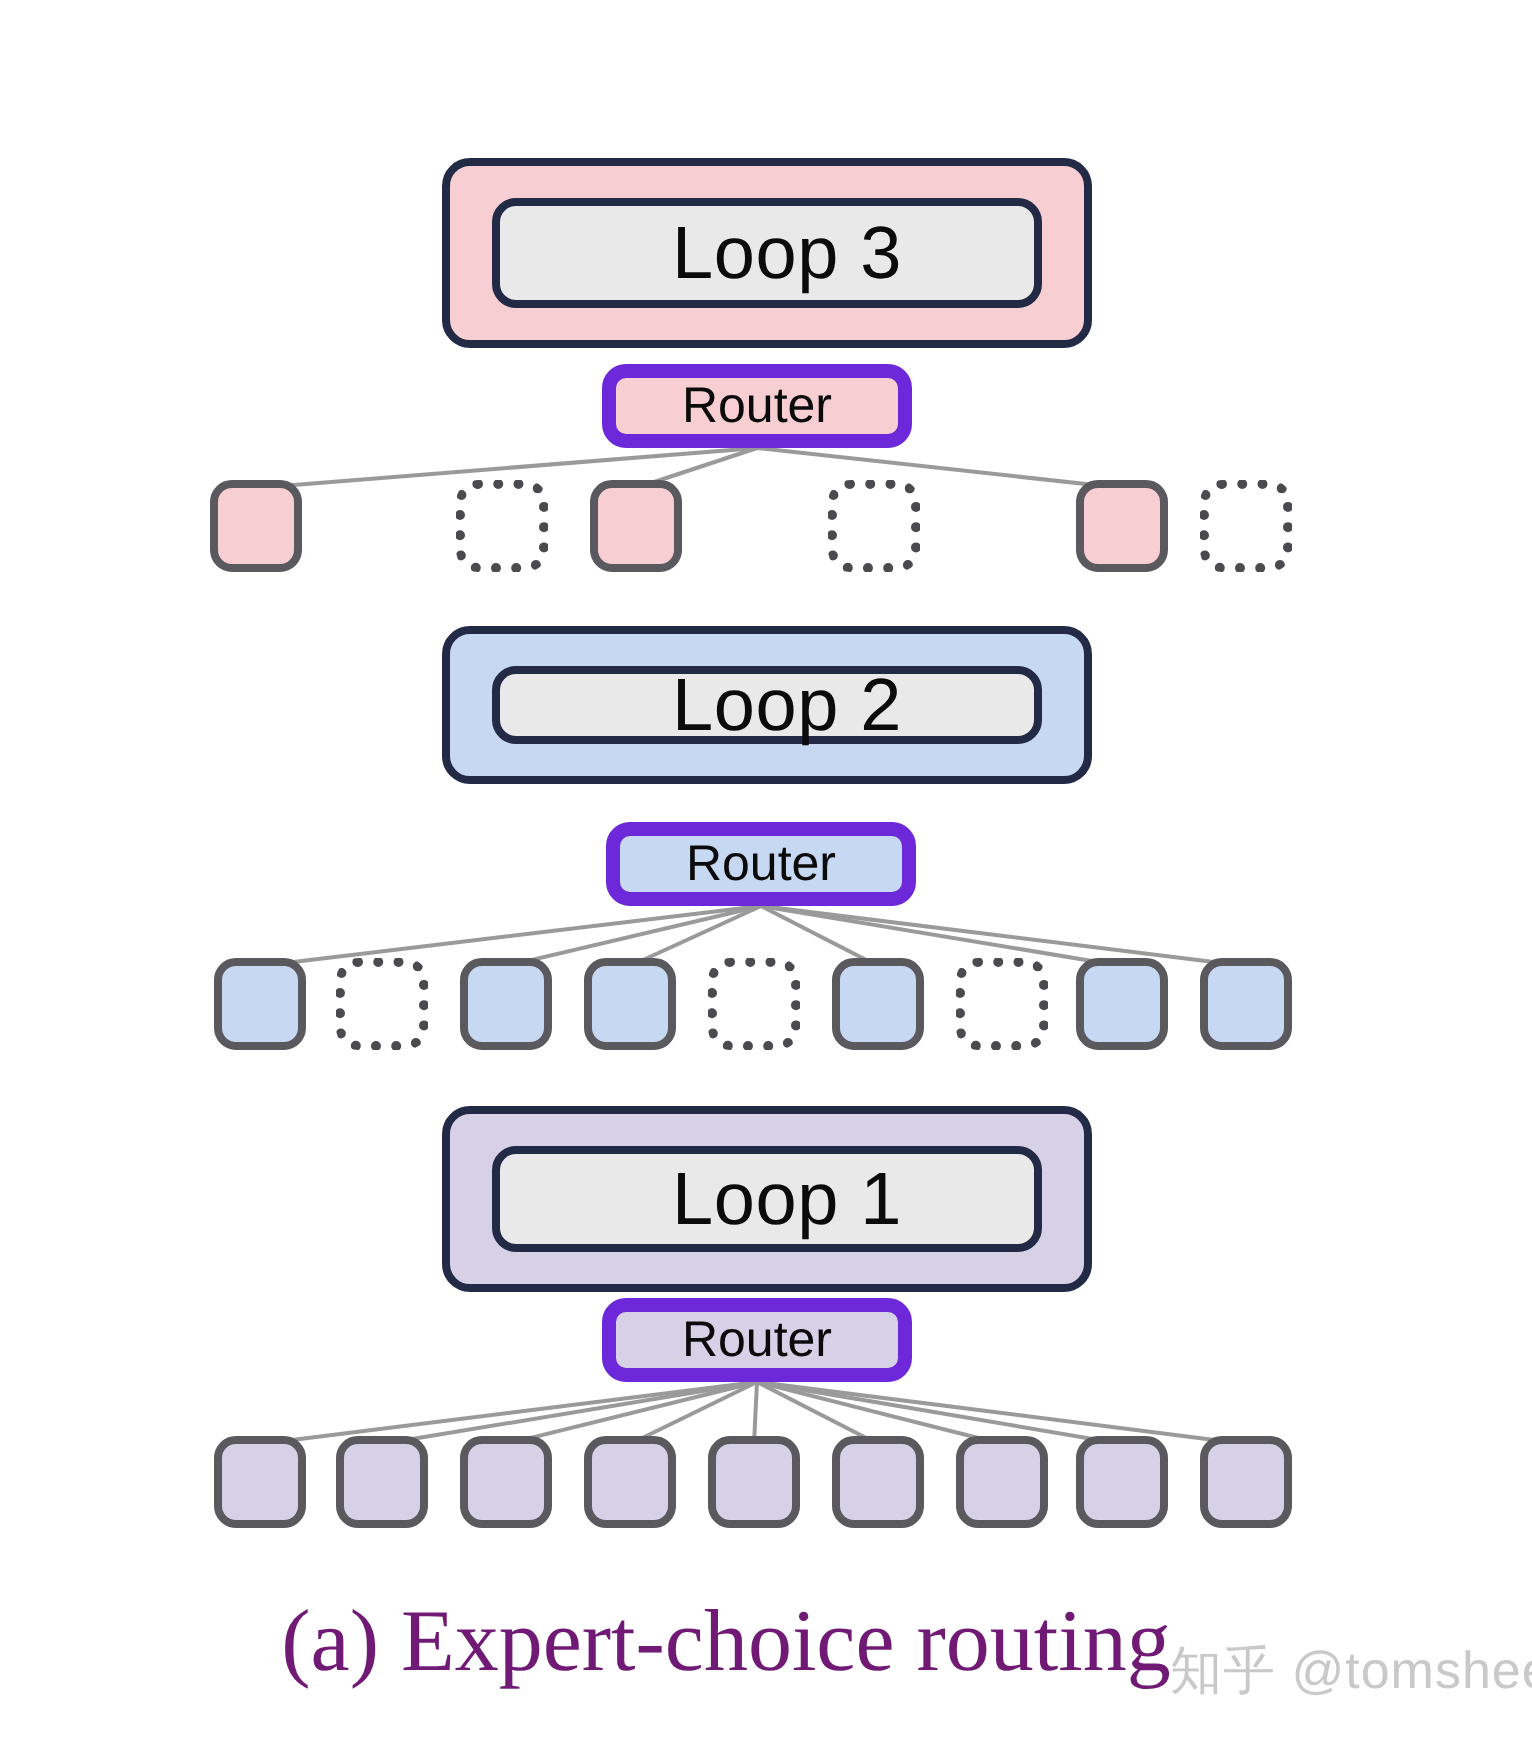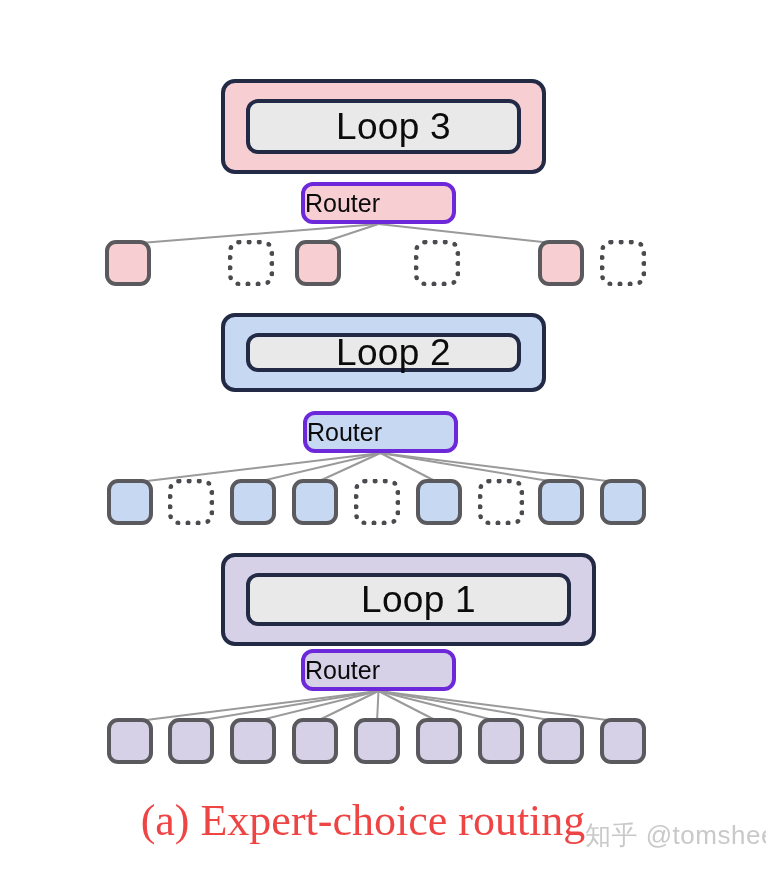--- a/index.html
+++ b/index.html
@@ -64,24 +64,25 @@
     letter-spacing: 0.3px;
     line-height: 1;
     white-space: nowrap;
     margin-left: 20px;
   }
 
   
   .router {
     position: absolute;
     box-sizing: border-box;
-    border: 4px solid #6d28d9;
+    border: 7px solid #6d28d9;
     border-radius: 12px;
     display: flex;
     align-items: center;
+    justify-content: center;
   }
   .router-label {
     font-family: "Liberation Sans", sans-serif;
     font-size: 25px;
     color: #0b0b0b;
     line-height: 1;
     white-space: nowrap;
   }
 
   
@@ -101,21 +102,21 @@
   }
 
   
   .caption {
     position: absolute;
     left: 0;
     width: 726px;
     text-align: center;
     font-family: "Liberation Serif", serif;
     font-size: 44px;
-    color: #ef4444;
+    color: #701a75;
     white-space: nowrap;
   }
 
   
   .watermark {
     position: absolute;
     font-family: "Liberation Sans", sans-serif;
     font-size: 26px;
     color: #c9c9c9;
     white-space: nowrap;
@@ -173,21 +174,21 @@
       </div>
       <div class="expert solid" style="left: 107px; top: 479px; background: rgb(199, 216, 242);"></div>
       <div class="expert dashed" style="left: 168px; top: 479px;"></div>
       <div class="expert solid" style="left: 230px; top: 479px; background: rgb(199, 216, 242);"></div>
       <div class="expert solid" style="left: 292px; top: 479px; background: rgb(199, 216, 242);"></div>
       <div class="expert dashed" style="left: 354px; top: 479px;"></div>
       <div class="expert solid" style="left: 416px; top: 479px; background: rgb(199, 216, 242);"></div>
       <div class="expert dashed" style="left: 478px; top: 479px;"></div>
       <div class="expert solid" style="left: 538px; top: 479px; background: rgb(199, 216, 242);"></div>
       <div class="expert solid" style="left: 600px; top: 479px; background: rgb(199, 216, 242);"></div>
-      <div class="loop-block" style="left: 221px; top: 553px; width: 375px; height: 93px; background: rgb(215, 209, 232);">
+      <div class="loop-block" style="left: 221px; top: 553px; width: 325px; height: 93px; background: rgb(215, 209, 232);">
         <div class="loop-inner">
           <span class="loop-label">Loop 1</span>
         </div>
       </div>
       <div class="router" style="left: 301px; top: 649px; width: 155px; height: 42px; background: rgb(215, 209, 232);">
         <span class="router-label">Router</span>
       </div>
       <div class="expert solid" style="left: 107px; top: 718px; background: rgb(215, 209, 232);"></div>
       <div class="expert solid" style="left: 168px; top: 718px; background: rgb(215, 209, 232);"></div>
       <div class="expert solid" style="left: 230px; top: 718px; background: rgb(215, 209, 232);"></div>

